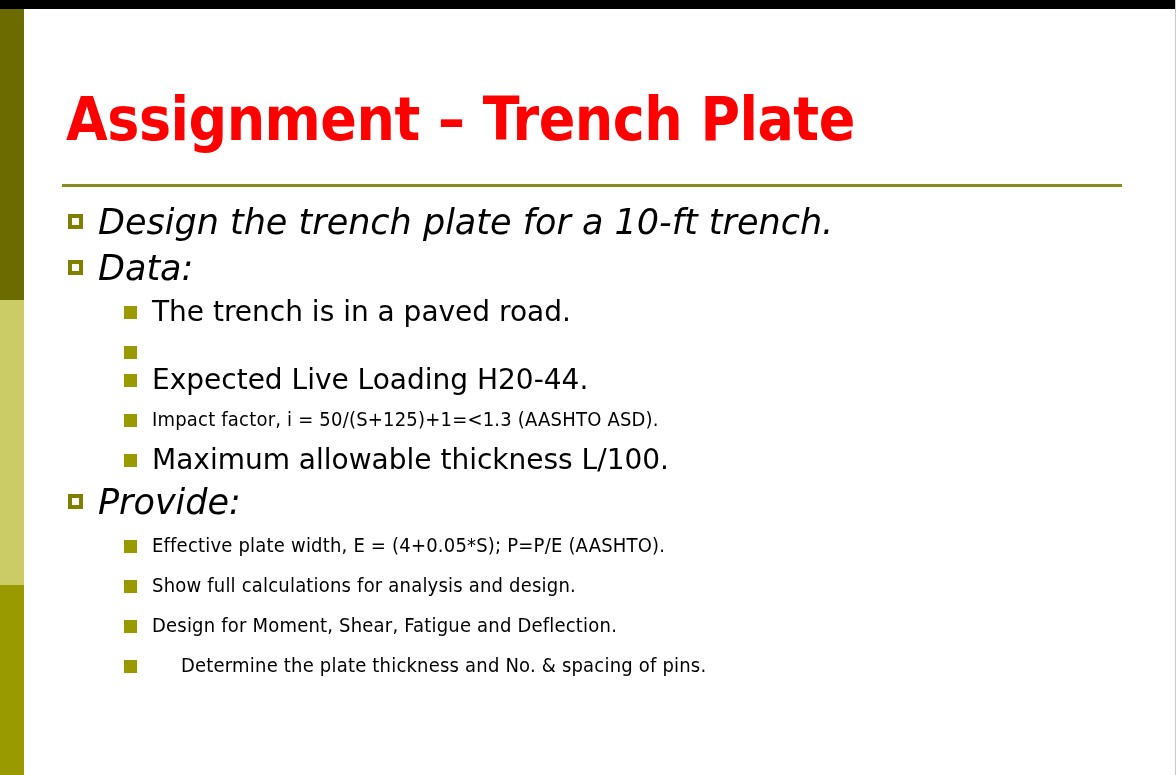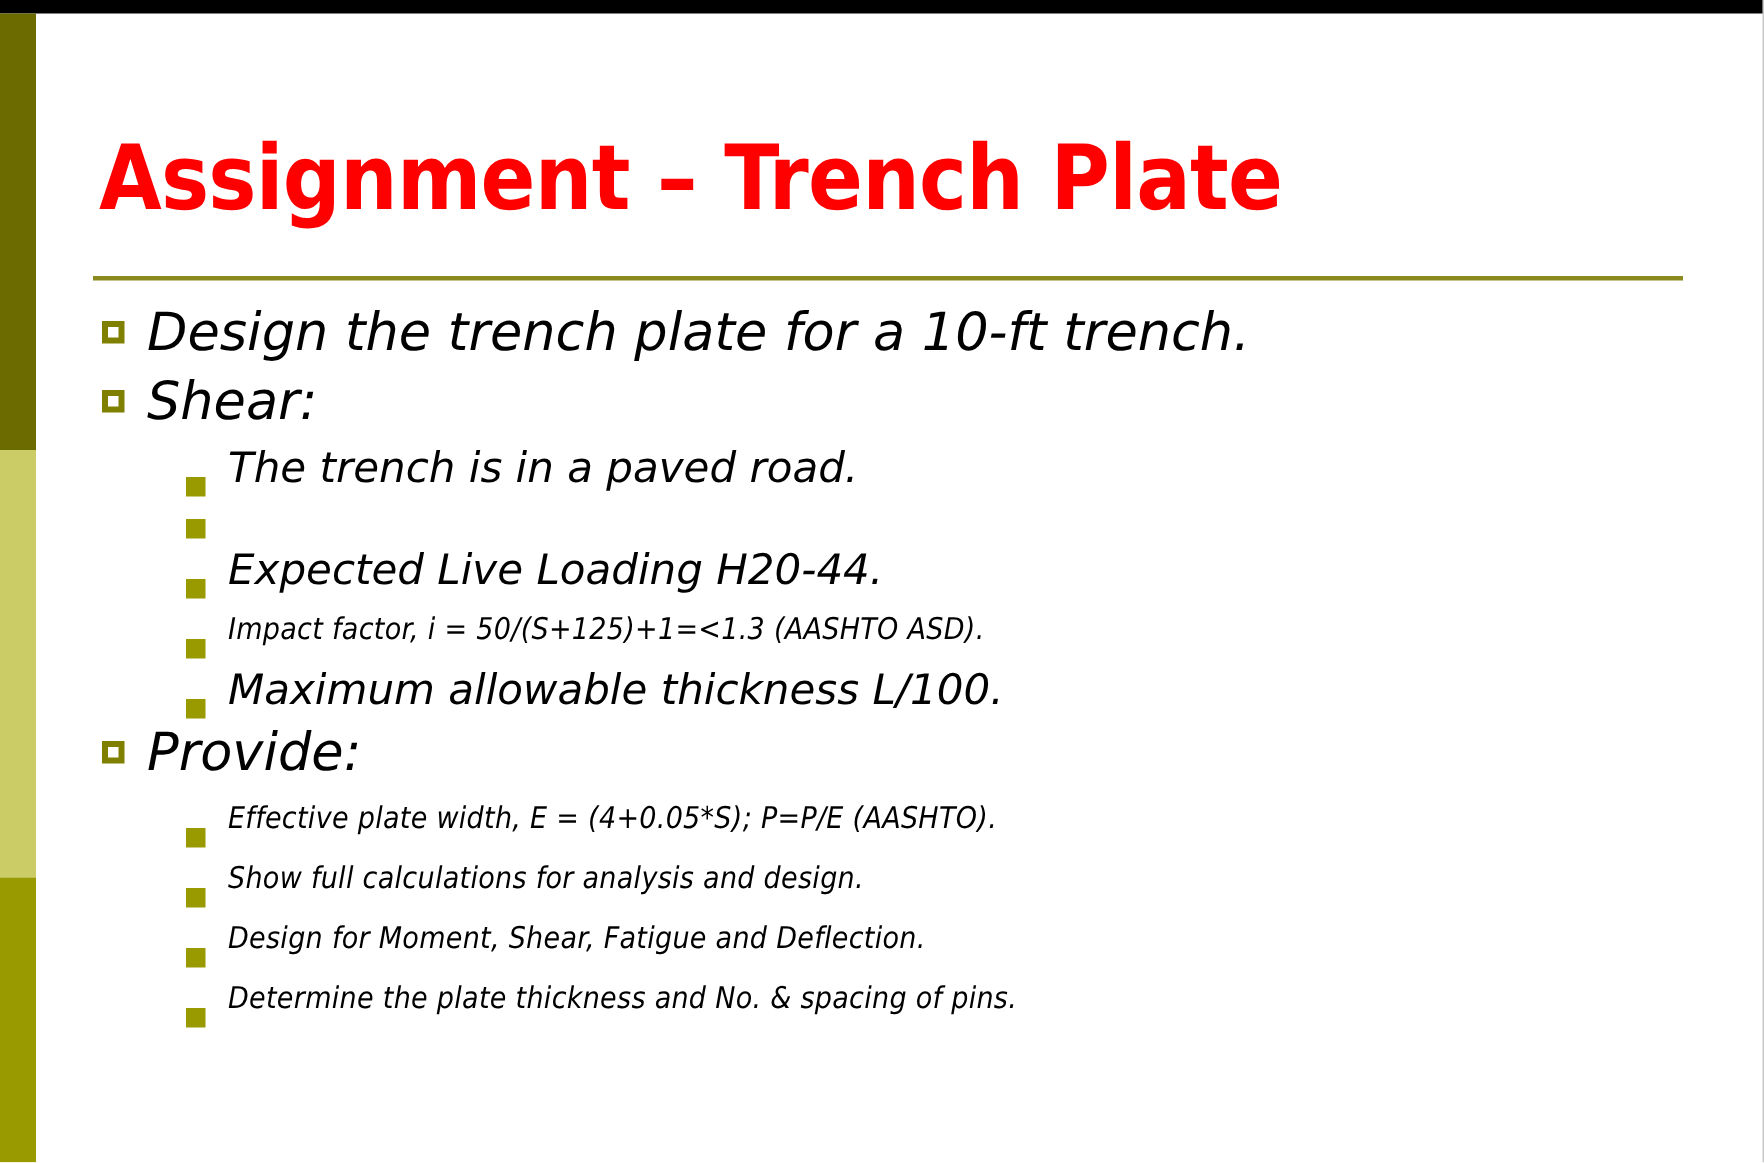--- a/index.html
+++ b/index.html
@@ -94,24 +94,23 @@
     font-family: "DejaVu Sans", sans-serif;
     font-size: 35px;
     line-height: 45px;
     color: #000000;
     white-space: nowrap;
     font-style: italic;
   }
 
   .lvl2 {
     display: flex;
-    align-items: flex-end;
+    align-items: flex-start;
     margin: 0 0 1px 0;
     padding: 0 0 0 58px;
-    font-style: italic;
   }
   .lvl2 .bullet-sq-filled {
     flex: 0 0 auto;
     width: 13px;
     height: 13px;
     background: #999900;
     margin: 14px 15px 0 4px;
   }
   .lvl2 .txt {
     font-family: "DejaVu Sans", sans-serif;
@@ -143,21 +142,21 @@
   <div class="title" style="color: rgb(255, 0, 0);">Assignment – Trench Plate</div>
   <div class="title-rule" style="background: rgb(138, 138, 30);"></div>
 
   <div class="body-list">
       <div class="lvl1">
         <span class="bullet-sq-hollow" style="border-color: rgb(128, 128, 0);"></span>
         <span class="txt" style="color: rgb(0, 0, 0);">Design the trench plate for a 10-ft trench.</span>
       </div>
       <div class="lvl1">
         <span class="bullet-sq-hollow" style="border-color: rgb(128, 128, 0);"></span>
-        <span class="txt" style="color: rgb(0, 0, 0);">Shear:</span>
+        <span class="txt" style="color: rgb(0, 0, 0);">Data:</span>
       </div>
       <div class="lvl2">
         <span class="bullet-sq-filled" style="background: rgb(153, 153, 0);"></span>
         <span class="txt" style="color: rgb(0, 0, 0);">The trench is in a paved road.</span>
       </div>
       <div class="lvl2">
         <span class="bullet-sq-filled" style="background: rgb(153, 153, 0);"></span>
       </div>
       <div class="lvl2">
         <span class="bullet-sq-filled" style="background: rgb(153, 153, 0);"></span>
@@ -182,17 +181,17 @@
       <div class="lvl2">
         <span class="bullet-sq-filled" style="background: rgb(153, 153, 0);"></span>
         <span class="txt condensed" style="color: rgb(0, 0, 0);">Show full calculations for analysis and design.</span>
       </div>
       <div class="lvl2">
         <span class="bullet-sq-filled" style="background: rgb(153, 153, 0);"></span>
         <span class="txt condensed" style="color: rgb(0, 0, 0);">Design for Moment, Shear, Fatigue and Deflection.</span>
       </div>
       <div class="lvl2">
         <span class="bullet-sq-filled" style="background: rgb(153, 153, 0);"></span>
-        <span class="txt condensed" style="color: rgb(0, 0, 0);">Determine the plate thickness and No. &amp; spacing of pins.</span>
+        <span class="txt condensed" style="color: rgb(0, 0, 0); margin-left: 29px;">Determine the plate thickness and No. &amp; spacing of pins.</span>
       </div>
     </div>
 
 </div>
 
 </body></html>

